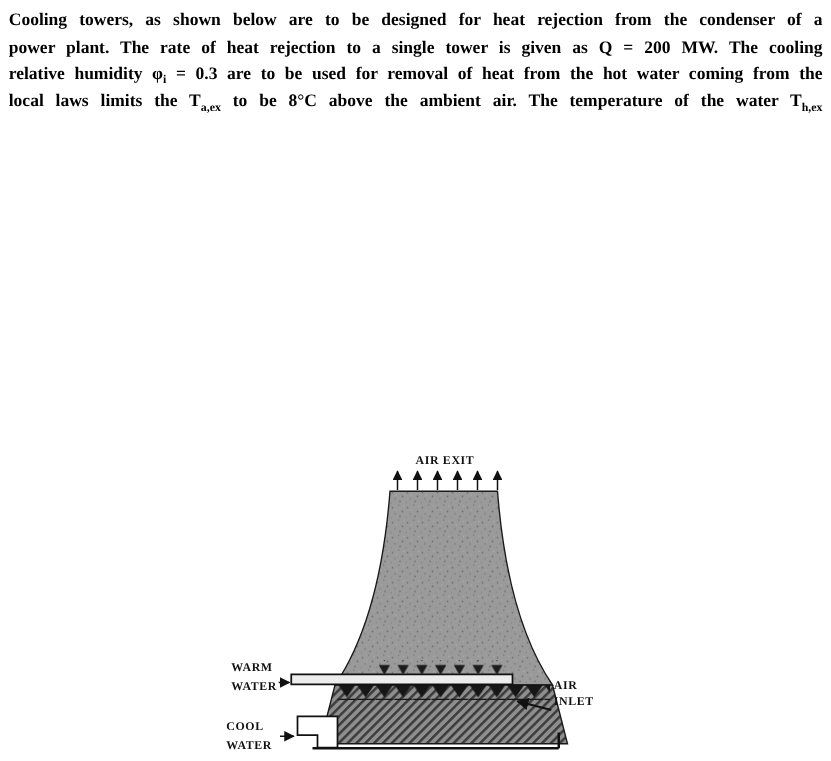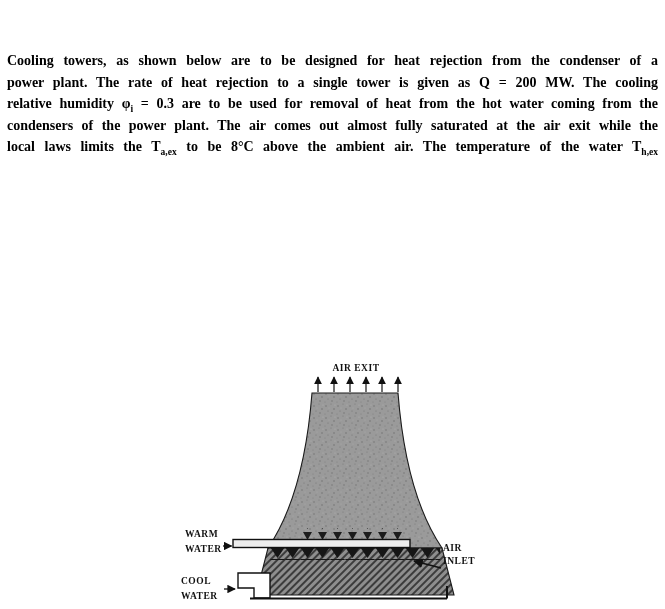--- a/index.html
+++ b/index.html
@@ -9,21 +9,20 @@
     background:#ffffff;
     font-family:"Liberation Serif", serif;
     overflow:hidden;
   }
   .textblock{
     position:absolute;
     left:7px;right:7px;
     font-weight:bold;
     font-size:14px;
     color:#000;
-    margin-top:44px;
   }
   .line{
     text-align:justify;
     text-align-last:justify;
     line-height:21.5px;
   }
   .line.nojust{ text-align-last:left; }
   sub{ font-size:0.68em; line-height:0; }
   svg text{
     font-family:"Liberation Serif", serif;
@@ -36,21 +35,20 @@
 </style>
 </head>
 <body>
 
 <div class="page">
 
   <div class="textblock" style="top:6px">
       <div class="line"><span>Cooling towers, as shown below are to be designed for heat rejection from the condenser of a</span></div>
       <div class="line"><span>power plant. The rate of heat rejection to a single tower is given as Q = 200 MW. The cooling</span></div>
       <div class="line"><span>relative humidity φ</span><sub>i</sub><span> = 0.3 are to be used for removal of heat from the hot water coming from the</span></div>
-      <div class="line"><span>condensers of the power plant. The air comes out almost fully saturated at the air exit while the</span></div>
       <div class="line"><span>local laws limits the T</span><sub>a,ex</sub><span> to be 8°C above the ambient air. The temperature of the water T</span><sub>h,ex</sub></div>
     </div>
 
   <div class="textblock" style="top:321px">
     </div>
 
   <svg class="diagram" width="665" height="254" viewBox="0 0 665 254">
     <defs>
       <pattern id="speckle" width="12" height="12" patternUnits="userSpaceOnUse">
         <rect width="12" height="12" fill="#9a9a9a"></rect>

